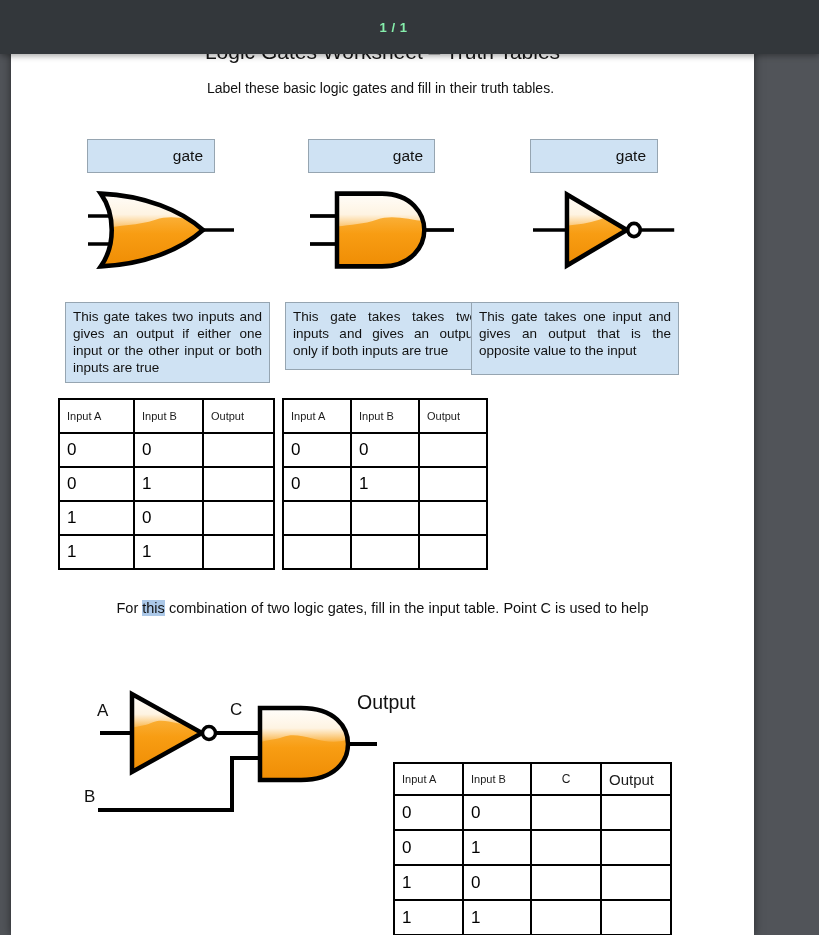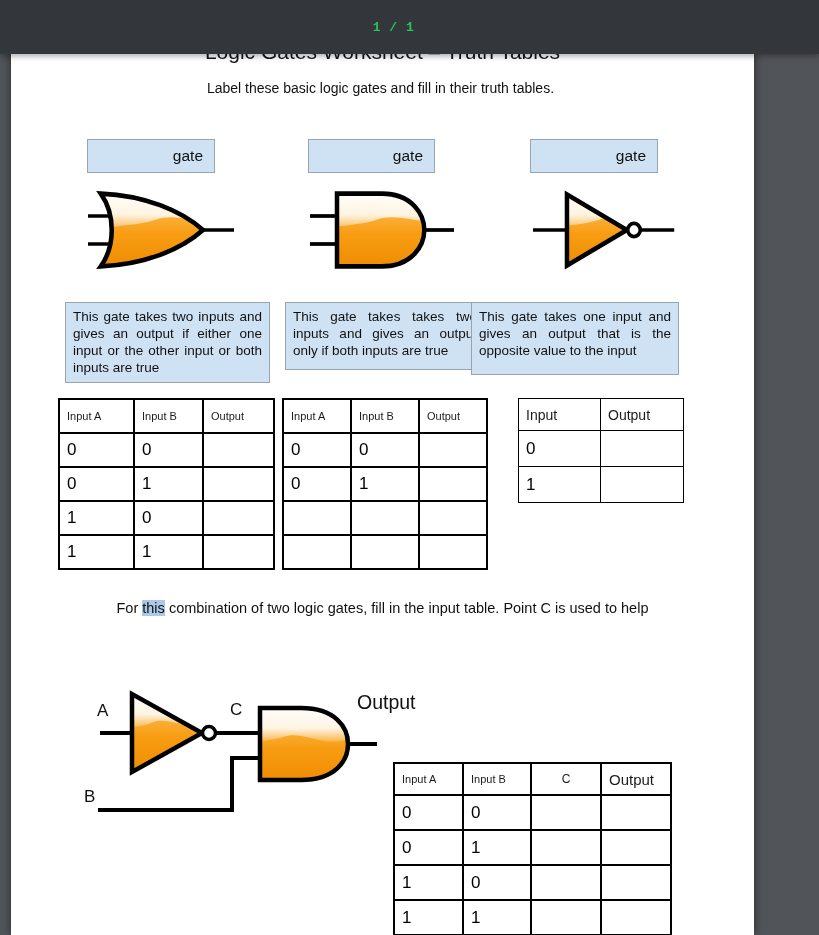--- a/index.html
+++ b/index.html
@@ -10,23 +10,22 @@
     color:#1b1b1b;
   }
   
   .toolbar{
     position:absolute;left:0;top:0;width:819px;height:54px;
     background:#33373b;z-index:10;
     box-shadow:0 2px 6px rgba(0,0,0,.35);
     display:flex;align-items:center;justify-content:center;
   }
   .page-indicator{
-    color:#22c55e;font-size:13px;font-weight:bold;letter-spacing:.5px;
+    color:#86efac;font-size:13px;font-weight:bold;letter-spacing:.5px;
     margin-right:32px;
-    font-family:Liberation Mono, monospace;
   }
   
   .page{
     position:absolute;left:11px;top:46px;width:743px;height:889px;
     background:#ffffff;z-index:1;
     box-shadow:0 0 9px rgba(0,0,0,.5);
   }
   .page *{box-sizing:border-box;}
   .title{
     position:absolute;left:0;right:0;top:-6px;text-align:center;
@@ -226,42 +225,20 @@
           <td></td>
         </tr>
         <tr>
           <td></td>
           <td></td>
           <td></td>
         </tr>
       </tbody>
     </table>
 
-    <table class="tt tt-thin" style="left:507px;top:352px;width:165px">
-      <colgroup>
-          <col style="width:82px">
-          <col style="width:83px">
-        </colgroup>
-      <thead>
-          <tr class="hrow">
-        <th>Input</th>
-        <th>Output</th>
-      </tr>
-        </thead>
-      <tbody>
-        <tr>
-          <td>0</td>
-          <td></td>
-        </tr>
-        <tr>
-          <td>1</td>
-          <td></td>
-        </tr>
-      </tbody>
-    </table>
 
     <div class="instruction">
       <div><span>For </span><span class="hl">this</span><span> combination of two logic gates, fill in the input table. Point C is used to help</span></div>
     </div>
 
     <svg class="circuit" style="left:74px;top:639px;width:295px;height:140px" viewBox="0 0 295 140">
       <g stroke="#000" stroke-width="4">
         <line x1="15" y1="48" x2="50" y2="48"></line>
         <line x1="128" y1="48" x2="177" y2="48"></line>
         <line x1="147" y1="73" x2="177" y2="73"></line>

